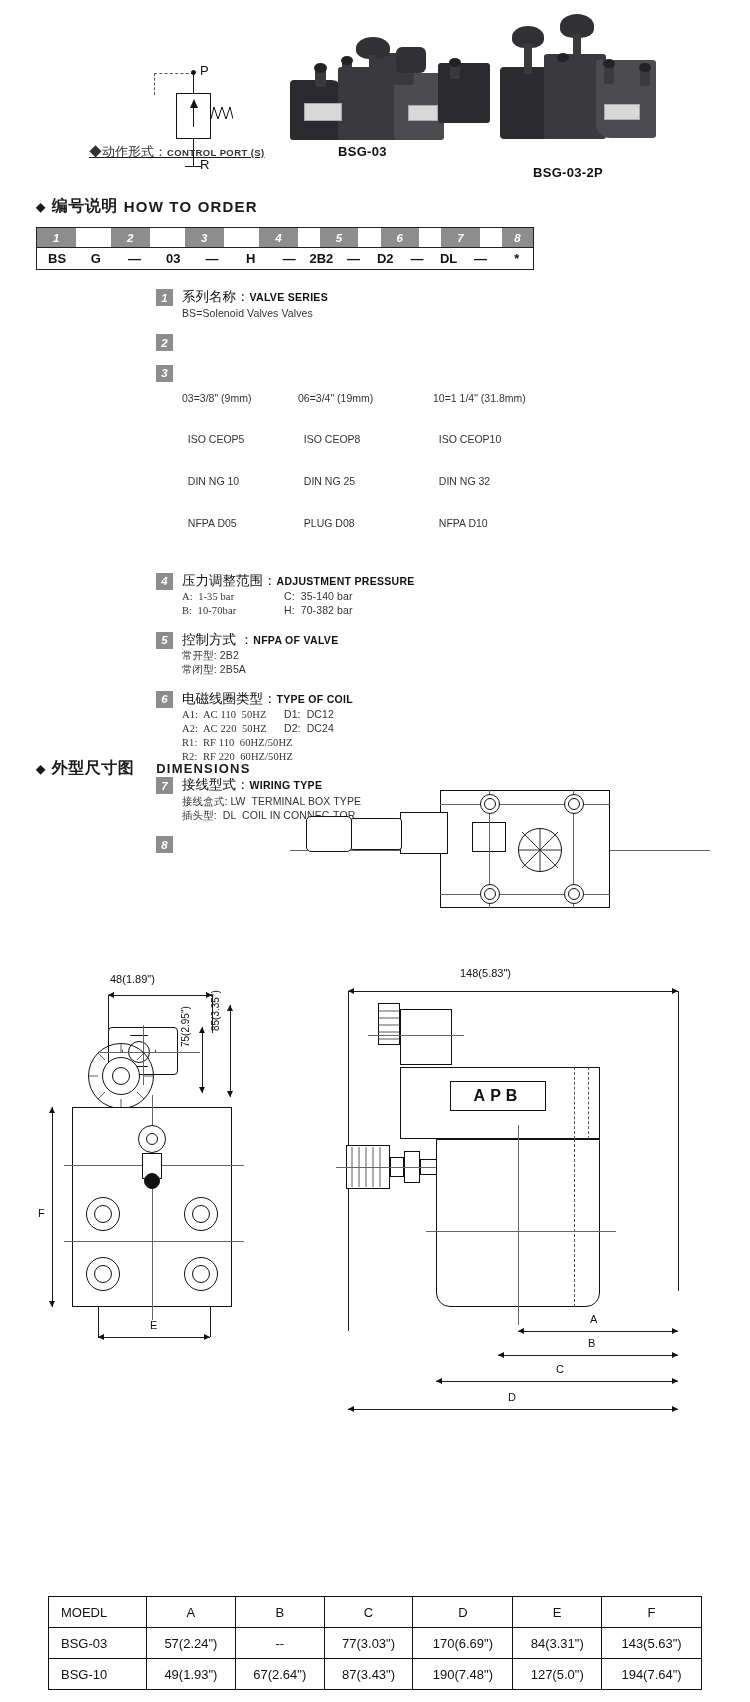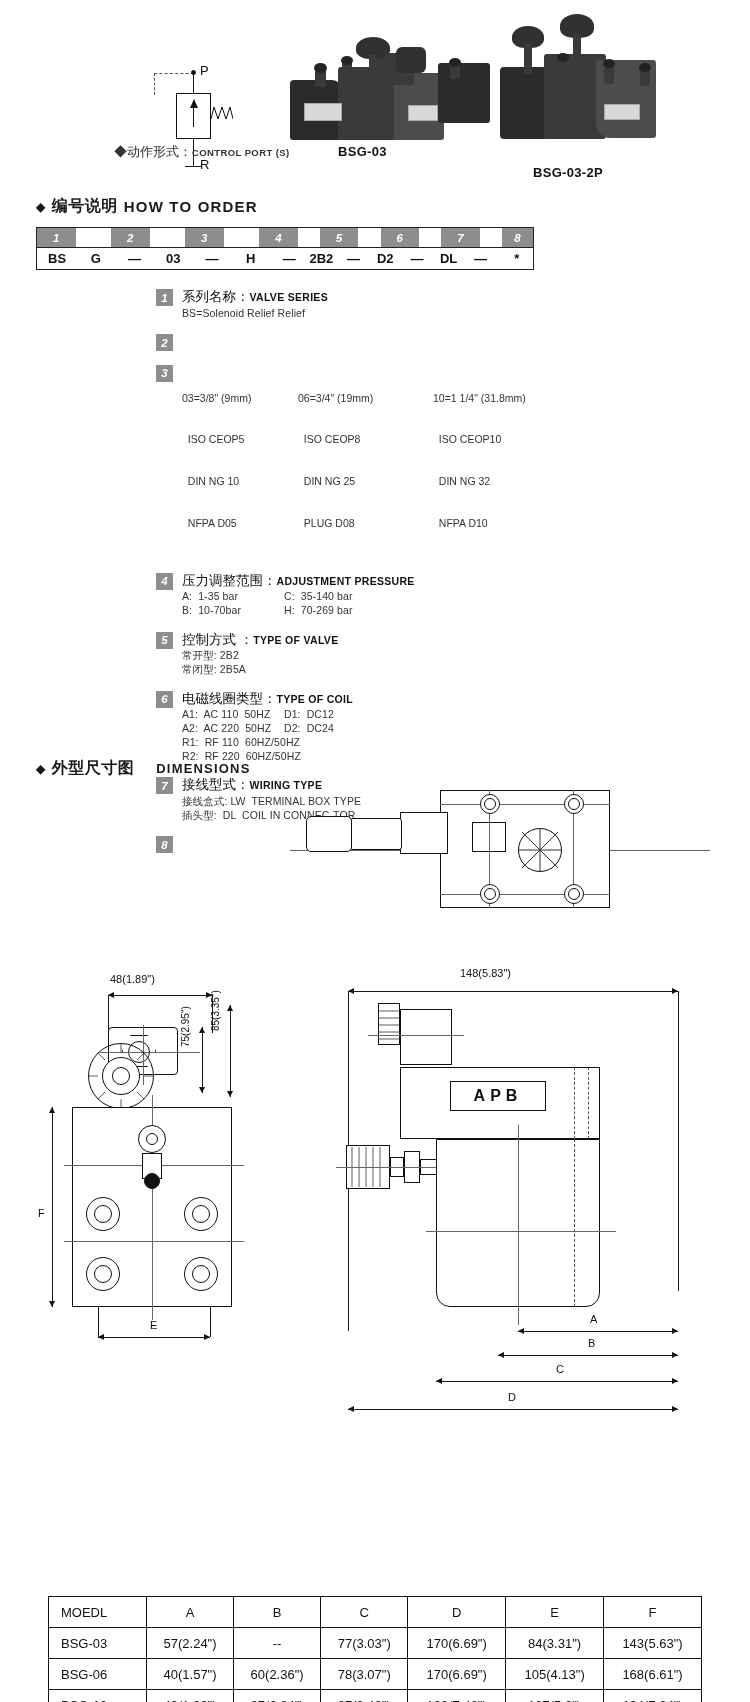--- a/index.html
+++ b/index.html
@@ -12,22 +12,22 @@
     position:relative;
     overflow:hidden;
   }
   .page { position:relative; width:750px; height:1702px; }
 
   
   .top-section { position:relative; height:185px; }
 
   .symbol-box { position:absolute; left:140px; top:55px; width:120px; height:100px; }
   .sym-label {
-    position:absolute; left:114px; top:143px;
-    font-size:12px; white-space:nowrap;
+    position:absolute; left:89px; top:143px;
+    font-size:12px; white-space:nowrap;text-decoration:underline;
   }
   .sym-label .cn { font-size:13px; color:#333; }
   .sym-label .en { font-size:9.5px; font-weight:bold; letter-spacing:.4px; color:#333; }
 
   .photo { position:absolute; }
   .photo-caption {
     position:absolute; font-size:13px; font-weight:bold; letter-spacing:.3px;
     color:#111; white-space:nowrap;
   }
 
@@ -75,21 +75,21 @@
   }
   .legend-body { font-size:11px; line-height:1.32; }
   .lg-head { white-space:nowrap; margin-bottom:1px; }
   .lg-head .cn { font-size:13.5px; color:#111; }
   .lg-head .en { font-size:10.5px; font-weight:bold; letter-spacing:.3px; color:#111; }
   .lg-line { font-size:10.5px; color:#333; white-space:pre; letter-spacing:.1px; }
   .cols3 { display:flex; }
   .cols3 > div { font-size:10.5px; color:#333; white-space:pre; line-height:1.33; }
   .c1 { width:116px; } .c2 { width:135px; } .c3 { width:150px; }
   .cols2 { display:flex; }
-  .cols2 .k1 { width:102px; } .cols2 .k2 { width:160px; }
+  .cols2 .k1 { width:102px;font-family:Liberation Serif, serif; } .cols2 .k2 { width:160px; }
 
   
   .dim-block { position:absolute; left:36px; top:758px; width:700px; }
   .dim-sub { margin-top:10px; font-size:12px; font-weight:bold; letter-spacing:.5px; color:#111; }
 
   .drawing { position:absolute; }
   .dl { position:absolute; background:#1a1a1a; }
   .dl.h { height:1px; }
   .dl.v { width:1px; }
   .dash { position:absolute; border-top:1px dashed #555; }
@@ -249,21 +249,21 @@
     </div>
 
     <div class="legend">
 
       <div class="legend-item">
         <div class="badge">1</div>
         <div class="legend-body">
           <div class="lg-head">
             <span class="cn">系列名称：</span><span class="en">VALVE SERIES</span>
           </div>
-          <div class="lg-line">BS=Solenoid Relief Relief</div>
+          <div class="lg-line">BS=Solenoid Valves Valves</div>
         </div>
       </div>
 
       <div class="legend-item">
         <div class="badge">2</div>
       </div>
 
       <div class="legend-item">
         <div class="badge">3</div>
         <div class="legend-body">
@@ -295,30 +295,30 @@
         <div class="legend-body">
           <div class="lg-head">
             <span class="cn">压力调整范围：</span><span class="en">ADJUSTMENT PRESSURE</span>
           </div>
           <div class="cols2">
             <div class="k1 lg-line">A:  1-35 bar</div>
             <div class="k2 lg-line">C:  35-140 bar</div>
           </div>
           <div class="cols2">
             <div class="k1 lg-line">B:  10-70bar</div>
-            <div class="k2 lg-line">H:  70-269 bar</div>
+            <div class="k2 lg-line">H:  70-382 bar</div>
           </div>
         </div>
       </div>
 
       <div class="legend-item">
         <div class="badge">5</div>
         <div class="legend-body">
           <div class="lg-head">
-            <span class="cn">控制方式 ：</span><span class="en">TYPE OF VALVE</span>
+            <span class="cn">控制方式 ：</span><span class="en">NFPA OF VALVE</span>
           </div>
           <div class="lg-line">常开型: 2B2</div>
           <div class="lg-line">常闭型: 2B5A</div>
         </div>
       </div>
 
       <div class="legend-item">
         <div class="badge">6</div>
         <div class="legend-body">
           <div class="lg-head">
@@ -553,29 +553,20 @@
       <tr>
         <td>BSG-03</td>
         <td>57(2.24")</td>
         <td>--</td>
         <td>77(3.03")</td>
         <td>170(6.69")</td>
         <td>84(3.31")</td>
         <td>143(5.63")</td>
       </tr>
       <tr>
-        <td>BSG-06</td>
-        <td>40(1.57")</td>
-        <td>60(2.36")</td>
-        <td>78(3.07")</td>
-        <td>170(6.69")</td>
-        <td>105(4.13")</td>
-        <td>168(6.61")</td>
-      </tr>
-      <tr>
         <td>BSG-10</td>
         <td>49(1.93")</td>
         <td>67(2.64")</td>
         <td>87(3.43")</td>
         <td>190(7.48")</td>
         <td>127(5.0")</td>
         <td>194(7.64")</td>
       </tr>
     </tbody>
   </table>

